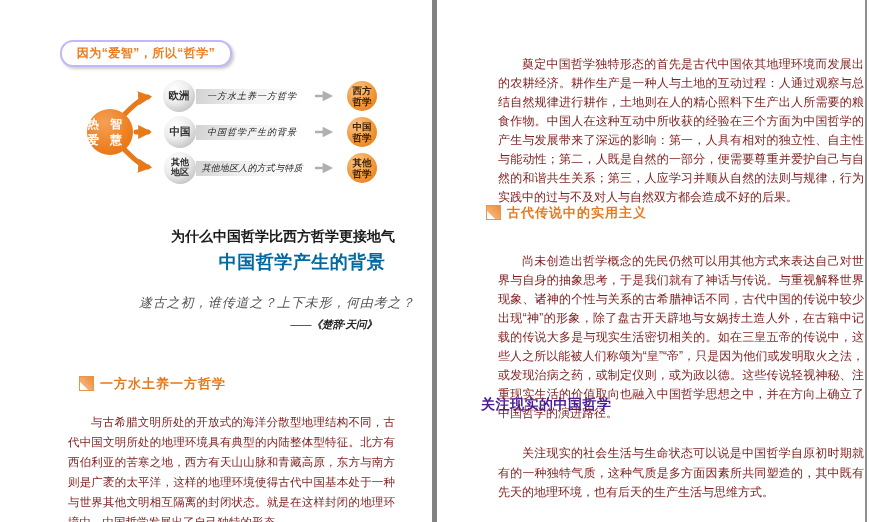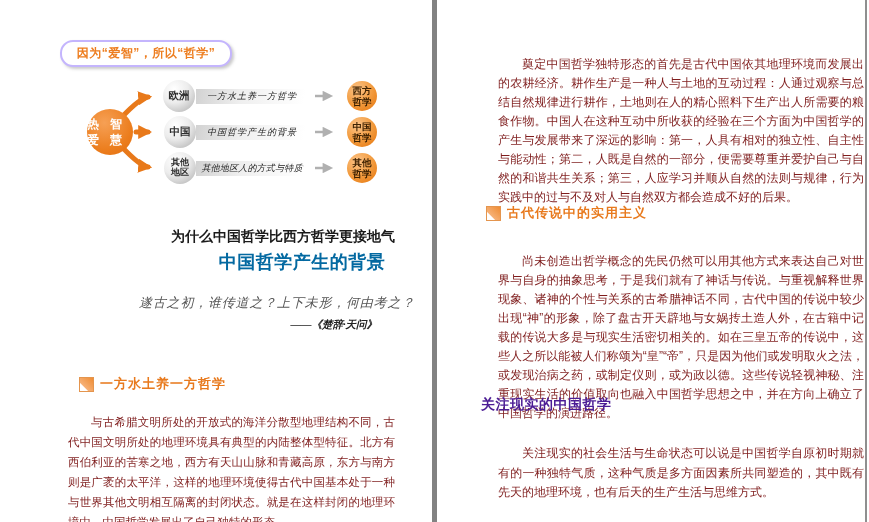--- a/index.html
+++ b/index.html
@@ -44,21 +44,21 @@
   .main-title{position:absolute;left:302px;top:250px;transform:translateX(-50%);
               white-space:nowrap;font-size:18px;font-weight:bold;color:#0369a1;letter-spacing:0.5px;}
   .quote{position:absolute;left:277px;top:294px;transform:translateX(-50%);white-space:nowrap;
          font-family:"Liberation Serif","DejaVu Serif",serif;font-style:italic;
          font-size:13px;color:#555;letter-spacing:0.8px;}
   .quote-source{position:absolute;left:377px;top:318px;transform:translateX(-100%);white-space:nowrap;
          font-family:"Liberation Serif","DejaVu Serif",serif;font-style:italic;font-weight:bold;
          font-size:10.5px;color:#222;}
 
   
-  .sec-head{position:absolute;display:flex;align-items:center;gap:6px;}
+  .sec-head{position:absolute;display:flex;align-items:flex-start;gap:6px;}
   .sec-head .marker{width:13px;height:13px;margin-top:1px;border:1px solid #e4954e;
         background:linear-gradient(to top right,#ffffff 30%,#f6b177 32%,#ef8c33);}
   .sec-head .label{font-size:13px;font-weight:bold;color:#e87a1e;letter-spacing:1px;white-space:nowrap;}
   .sh-left{left:55px;top:375px;padding-left:24px;}
   .sh-right{left:486px;top:204px;}
   .black-head{position:absolute;left:481px;top:396px;font-size:14px;font-weight:bold;color:#4c1d95;
               letter-spacing:0.5px;white-space:nowrap;}
 
   
   .para{position:absolute;text-align:justify;text-indent:2em;color:#7f1d1d;margin:17px;}

